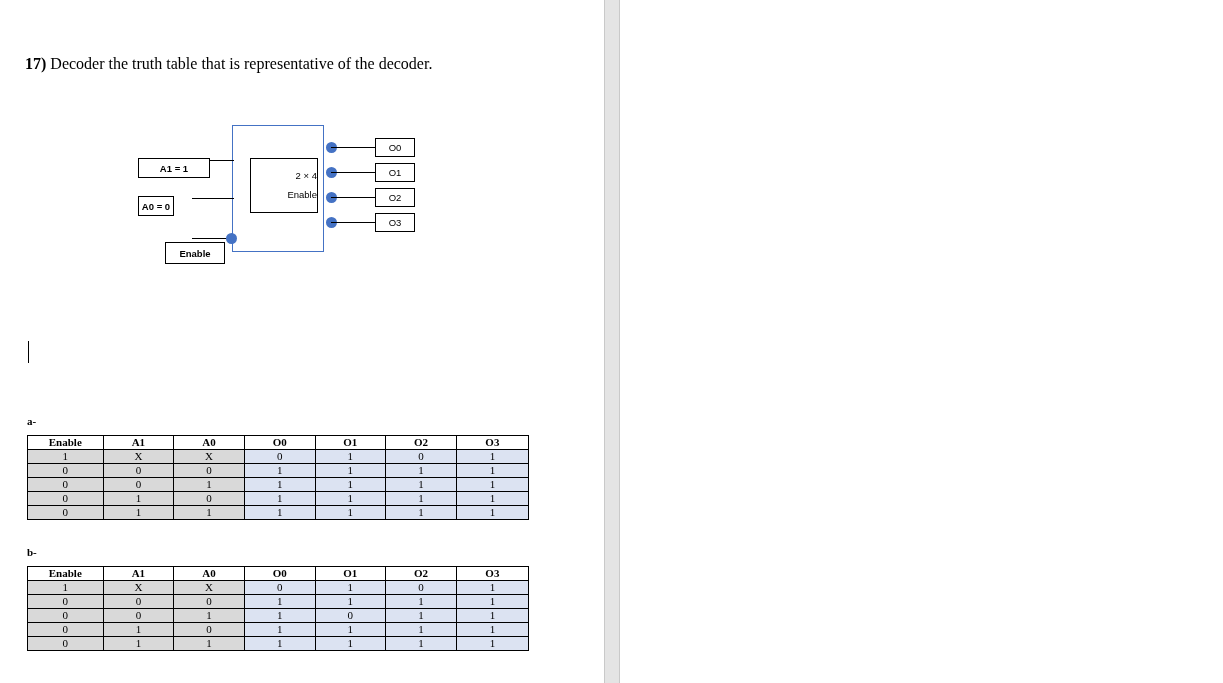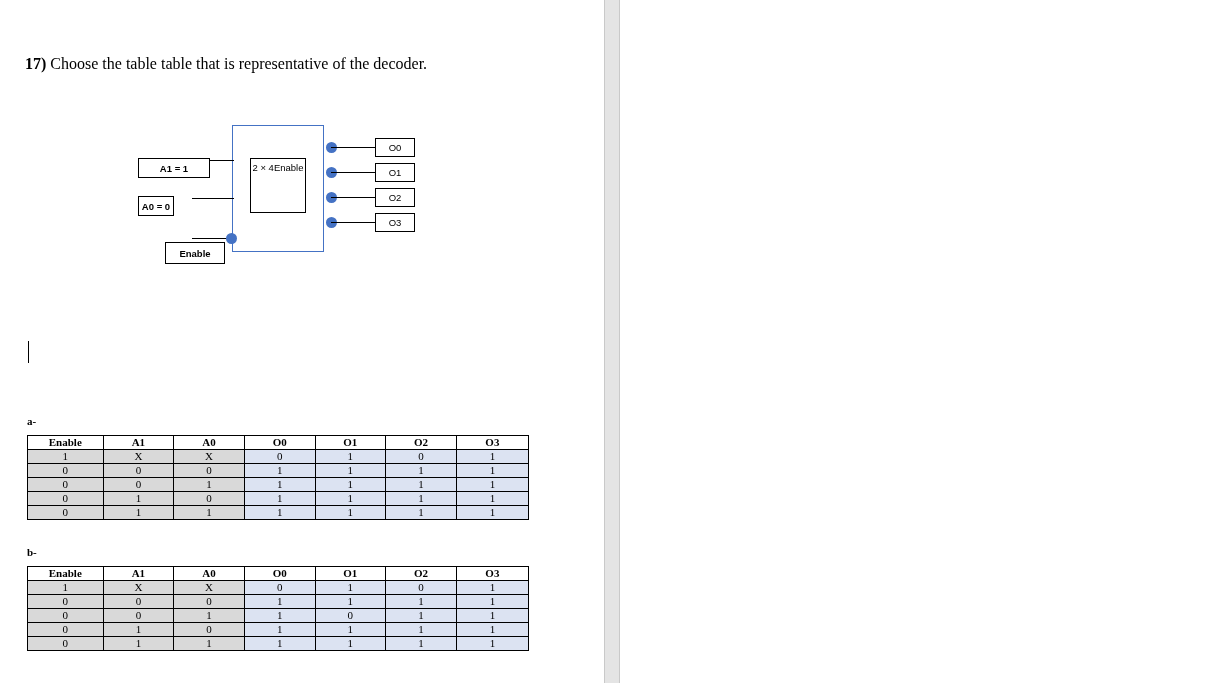--- a/index.html
+++ b/index.html
@@ -26,24 +26,24 @@
   }
   .q14 b{font-weight:bold;}
 
   
   #decoder-diagram{position:absolute;left:130px;top:120px;width:300px;height:155px;}
   .dec-box{
     position:absolute;left:102px;top:5px;width:92px;height:127px;
     border:1.6px solid #4472C4;background:#fff;box-sizing:border-box;
   }
   .dec-inner{
-    position:absolute;left:120px;top:38px;width:56px;height:55px;
+    position:absolute;left:120px;top:38px;width:68px;height:55px;
     border:1.2px solid #000;background:#fff;box-sizing:border-box;
     font-family:"Liberation Sans", sans-serif;font-size:9.5px;
-    display:flex;flex-direction:row;justify-content:center;align-items:flex-start;line-height:1.9;
+    display:flex;flex-direction:column;justify-content:center;align-items:flex-end;line-height:1.9;
   }
   .lbl-box{
     position:absolute;border:1.1px solid #000;background:#fff;box-sizing:border-box;
     font-family:"Liberation Sans", sans-serif;font-size:9.5px;font-weight:600;
     display:flex;align-items:center;justify-content:center;color:#000;
   }
   #lbl-a1{left:8px;top:38px;width:72px;height:20px;}
   #lbl-a0{left:8px;top:76px;width:36px;height:20px;}
   #lbl-enable{left:35px;top:122px;width:60px;height:22px;}
   .out-box{
@@ -97,21 +97,21 @@
   #table-b{left:27px;top:566px;width:502px;}
   #label-b{left:27px;top:546px;}
 </style>
 </head>
 <body>
 
 <div class="page" id="page-left">
 
 
   <div class="q14">
-    <b>17)</b><span> Choose the table table that is representative of the decoder.</span>
+    <b>17)</b><span> Decoder the truth table that is representative of the decoder.</span>
   </div>
 
   <div id="decoder-diagram">
     <div class="dec-box"></div>
     <div class="dec-inner">
       <span>2 × 4</span>
       <span>Enable</span>
     </div>
 
     <div class="wire" id="wire-a1"></div>

